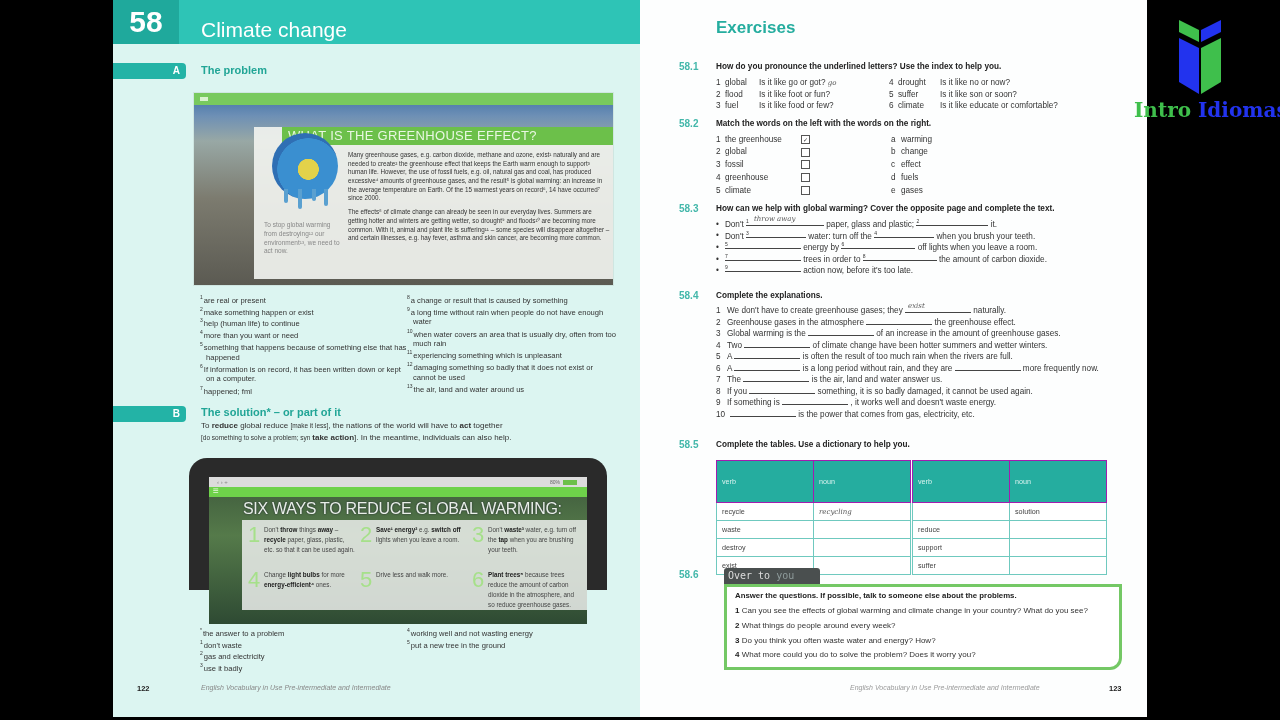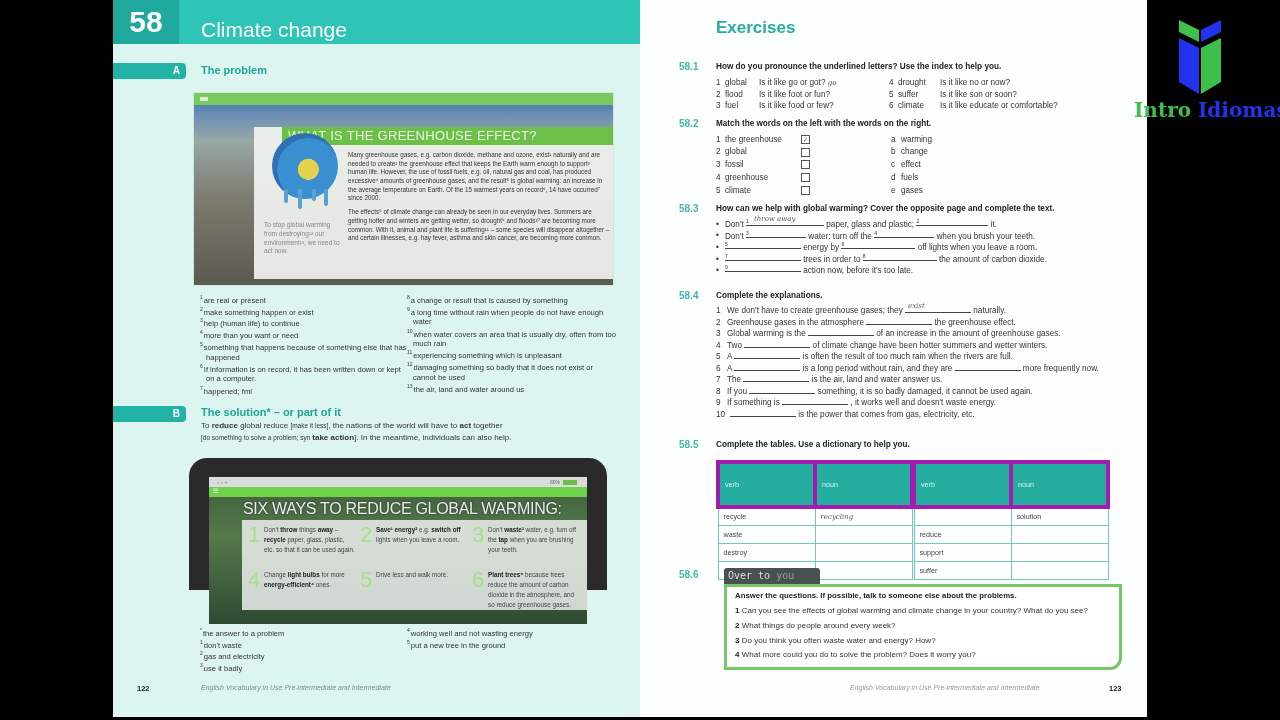--- a/index.html
+++ b/index.html
@@ -135,21 +135,21 @@
   .bullet-row { height: 11.6px; white-space: nowrap; }
   .bullet-row::before { content: "•"; margin-right: 6px; }
   .blank { display: inline-block; border-bottom: 0.8px solid #444; height: 8px; vertical-align: baseline; position: relative; }
   .blank sup, .sup { font-size: 5px; vertical-align: super; }
   .blank .hand { position: absolute; left: 3px; top: -3px; white-space: nowrap; }
 
   .expl-row { display: flex; min-height: 11.5px; }
   .expl-row .n { width: 11px; flex-shrink: 0; }
 
   .tbl { position: absolute; top: 460px; border-collapse: collapse; font-size: 7.2px; color: #444; }
-  .tbl th { background: #25ad9f; color: #d9f3ef; font-weight: normal; text-align: left; padding: 16px 5px; height: 16px; border: 4px solid #a21caf; }
+  .tbl th { background: #25ad9f; color: #d9f3ef; font-weight: normal; text-align: left; padding: 16px 5px; height: 16px; border: 1px solid #a21caf; }
   .tbl td { border: 1px solid #6fc9bf; height: 18px; padding: 0 5px; width: 97px; background: #fff; }
   .tbl-1 { left: 76px; }
   .tbl-2 { left: 272px; }
 
   .over-tab {
     position: absolute; left: 84px; top: 568px; width: 96px; height: 16px; background: #4a4f4f; color: #dcdcdc;
     font-family: "DejaVu Sans Mono", monospace; font-size: 10px; line-height: 16px; padding-left: 4px; border-radius: 3px 3px 0 0;
   }
   .over-tab .light { color: #8f9c9c; }
   .over-box {

